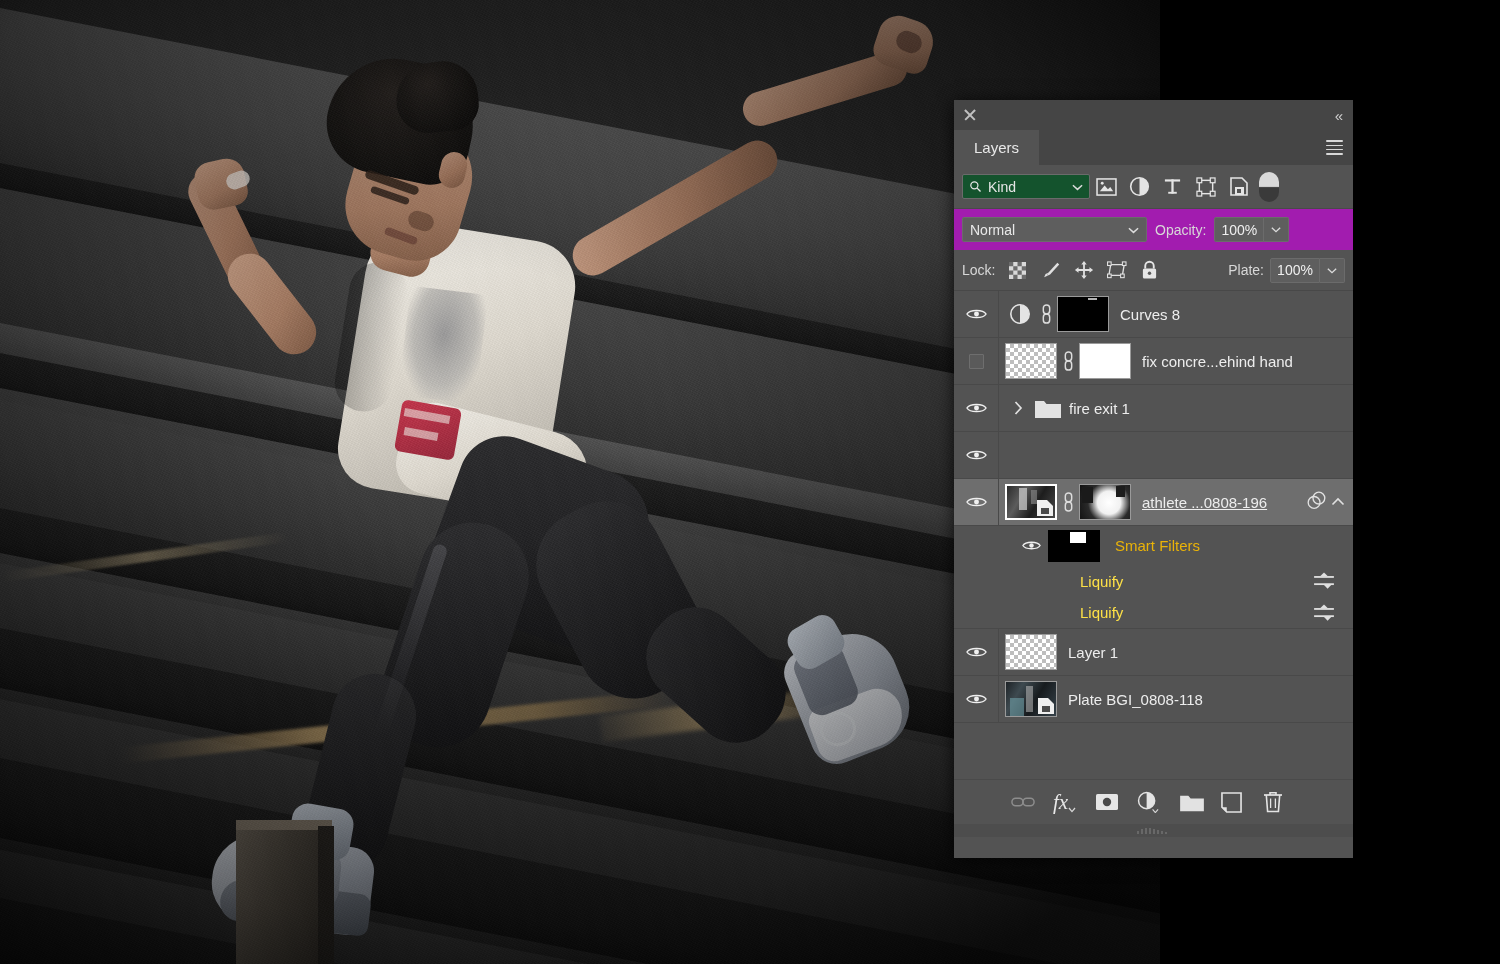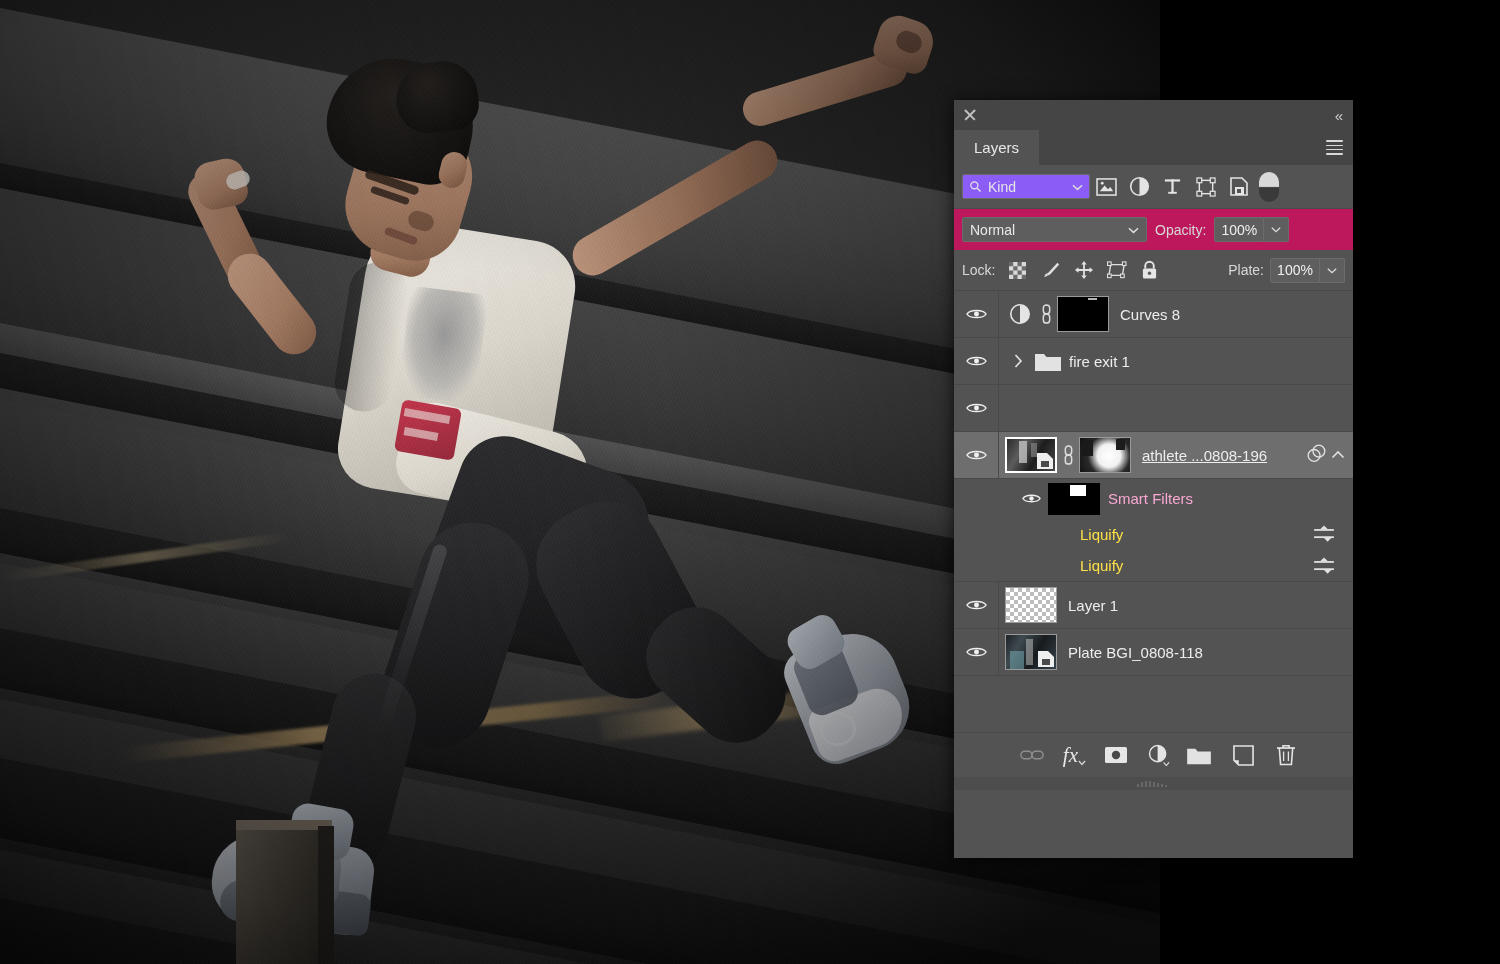--- a/index.html
+++ b/index.html
@@ -79,36 +79,36 @@
   }
   .hamb { width:17px; }
   .hamb i { display:block; height:1.7px; background:#d8d8d8; margin:2.6px 0; border-radius:1px;}
 
   
   .ps-filter-row {
     height:44px; display:flex; align-items:center; gap:0px; padding:0 8px;
     background:#535353; border-bottom:1px solid #4a4a4a;
   }
   .kind-select {
-    width:128px; height:25px; background:#8b5cf6; border:1px solid #6b6b6b; border-radius:2px;
+    width:128px; height:25px; background:#14532d; border:1px solid #6b6b6b; border-radius:2px;
     display:flex; align-items:center; padding:0 6px; gap:6px; cursor:pointer;
     color:#e6e6e6; font-size:14px; position:relative;
   }
   .kind-select .lbl { flex:1; }
   .fchip { width:33px; height:30px; display:flex; align-items:center; justify-content:center; cursor:pointer; }
   .fchip svg { display:block; }
   .toggle-pill {
     width:20px; height:30px; border-radius:10px; background:linear-gradient(180deg,#d9d9d9 0%,#d9d9d9 48%,#3a3a3a 52%,#3a3a3a 100%);
     cursor:pointer; margin-left:4px;
   }
 
   
   .ps-blend-row {
     height:41px; display:flex; align-items:center; padding:0 8px; gap:8px;
-    background:#be185d;
+    background:#a21caf;
   }
   .blend-select {
     width:185px; height:25px; background:#5e5e5e; border:1px solid #6b6b6b; border-radius:2px;
     display:flex; align-items:center; padding:0 7px; color:#e8e8e8; font-size:14px; cursor:pointer;
   }
   .blend-select .lbl { flex:1; }
   .lbl-static { color:#d8d8d8; font-size:14px; white-space:nowrap; }
   .num-box {
     height:25px; min-width:50px; background:#5e5e5e; border:1px solid #6b6b6b; border-radius:2px 0 0 2px;
     display:flex; align-items:center; justify-content:center; color:#efefef; font-size:14px; cursor:text;
@@ -160,31 +160,31 @@
   .clip-arrow { width:26px; display:flex;align-items:center;justify-content:center;flex:none; }
   .adj-ico { width:30px; display:flex; align-items:center; justify-content:center; flex:none; }
   .chev-cell { width:26px; display:flex; align-items:center; justify-content:center; flex:none; }
   .right-icons { margin-left:auto; display:flex; align-items:center; gap:4px; padding-right:8px; }
 
   .smartthumb { width:52px; height:32px; background:#000; position:relative; border:none; flex:none;}
   .smartthumb .wdot { position:absolute; left:22px; top:2px; width:16px; height:11px; background:#fff; }
 
   .sf-indent { width:60px; flex:none; }
   .sf-eye { width:34px; display:flex; align-items:center; justify-content:center; cursor:pointer; }
-  .sf-name { color:#f9a8d4; font-size:15px; margin-left:8px; }
+  .sf-name { color:#eab308; font-size:15px; margin-left:15px; }
   .filt-name { color:#fde047; font-size:15px; }
   .filt-opts { margin-left:auto; padding-right:18px; display:flex; align-items:center; cursor:pointer; }
 
   .list-blank { background:#535353; }
 
   .ps-bottombar {
     height:45px; background:#535353; border-top:1px solid #4a4a4a;
     display:flex; align-items:center; justify-content:center; gap:9px;
   }
-  .bb { width:33px; height:30px; display:flex; align-items:center; justify-content:flex-end; cursor:pointer; }
+  .bb { width:33px; height:30px; display:flex; align-items:center; justify-content:flex-start; cursor:pointer; }
   .ps-footer { height:13px; background:#4d4d4d; display:flex; align-items:center; justify-content:center; }
   .grip { width:34px; height:6px; display:flex; gap:2px; align-items:flex-end; opacity:.35; }
   .grip i { width:2px; background:#9a9a9a; display:block; }
 </style>
 </head>
 <body>
 
 <div id="root">
 
   <div id="photo">
@@ -448,20 +448,36 @@
             </svg>
           </div>
           <div class="thumb black">
             <div class="mask-dot" style="left:30px;top:1px;width:9px;height:2px;opacity:.7;"></div>
           </div>
           <span class="lname">Curves 8</span>
         </div>
       </div>
 
 
+      <div class="lrow">
+        <div class="eye-cell">
+          <div class="cbox"></div>
+        </div>
+        <div class="content-cell">
+          <div class="thumb checker"></div>
+          <div class="link-ico">
+            <svg width="13" height="20" viewBox="0 0 14 22">
+              <rect x="3.5" y="1" width="7" height="10" rx="3.5" fill="none" stroke="#ddd" stroke-width="1.6"></rect>
+              <rect x="3.5" y="11" width="7" height="10" rx="3.5" fill="none" stroke="#ddd" stroke-width="1.6"></rect>
+            </svg>
+          </div>
+          <div class="thumb white"></div>
+          <span class="lname">fix concre...ehind hand</span>
+        </div>
+      </div>
 
       <div class="lrow">
         <div class="eye-cell">
           <svg width="21" height="14" viewBox="0 0 22 14">
             <path d="M1 7 C4 2 18 2 21 7 C18 12 4 12 1 7 Z" fill="none" stroke="#f0f0f0" stroke-width="1.5"></path>
             <circle cx="11" cy="7" r="2.6" fill="#f0f0f0"></circle>
           </svg>
         </div>
         <div class="content-cell">
           <div class="chev-cell">

